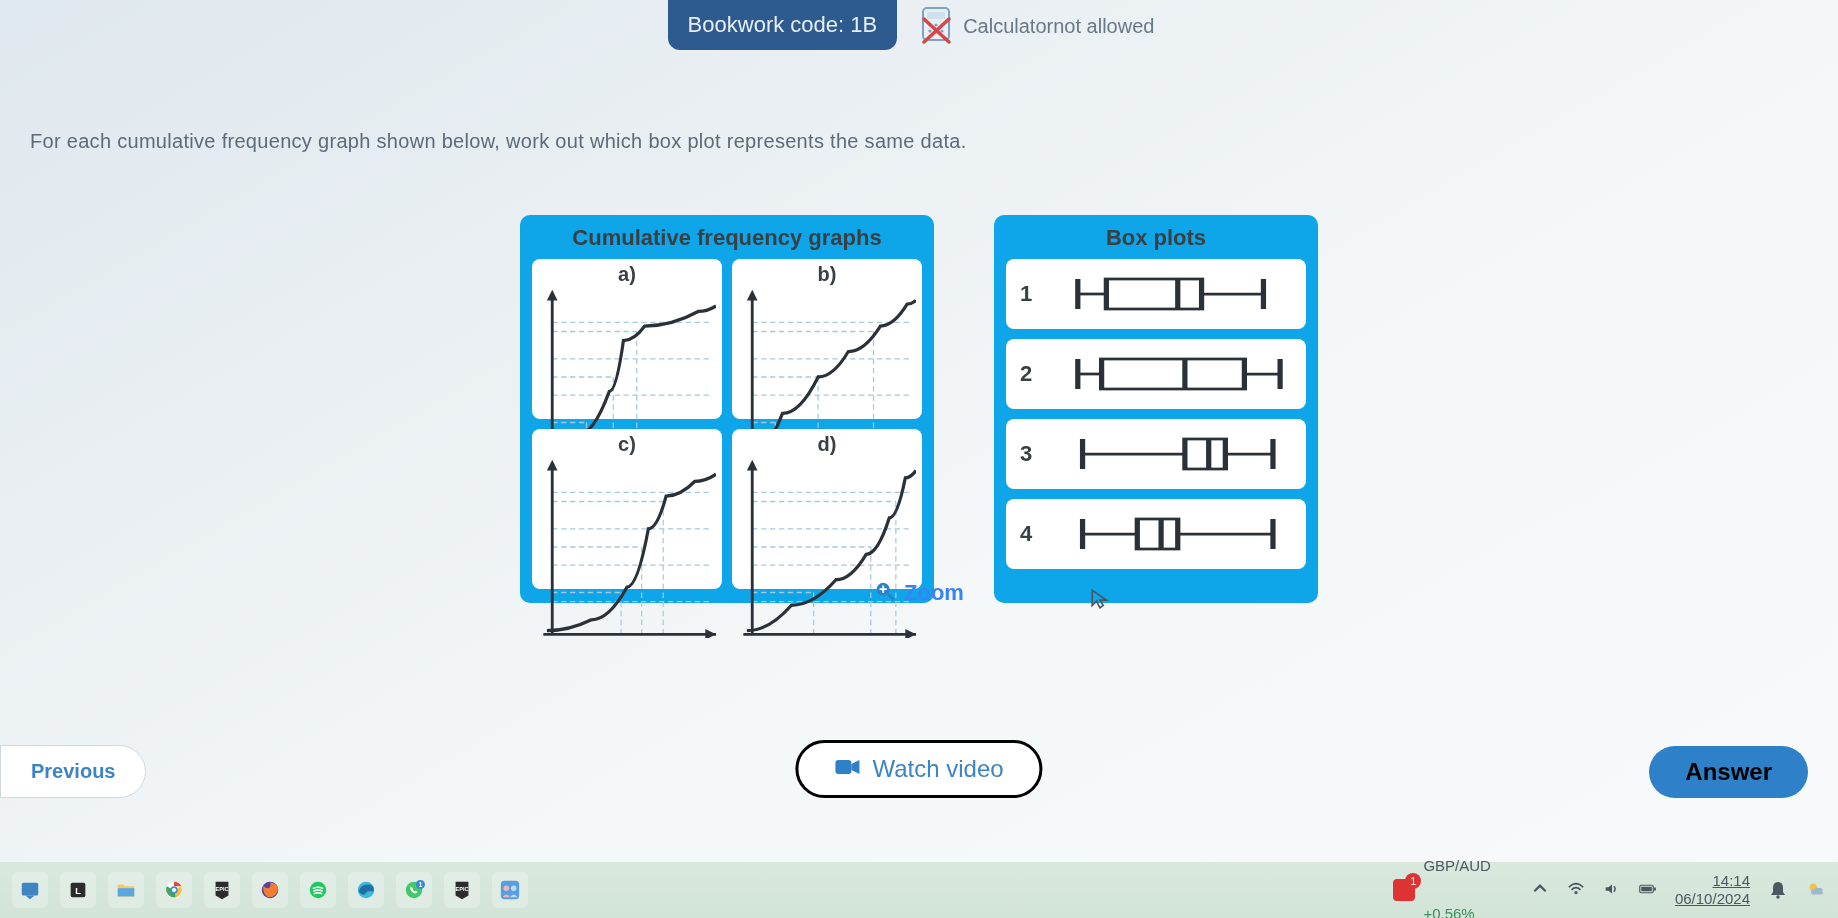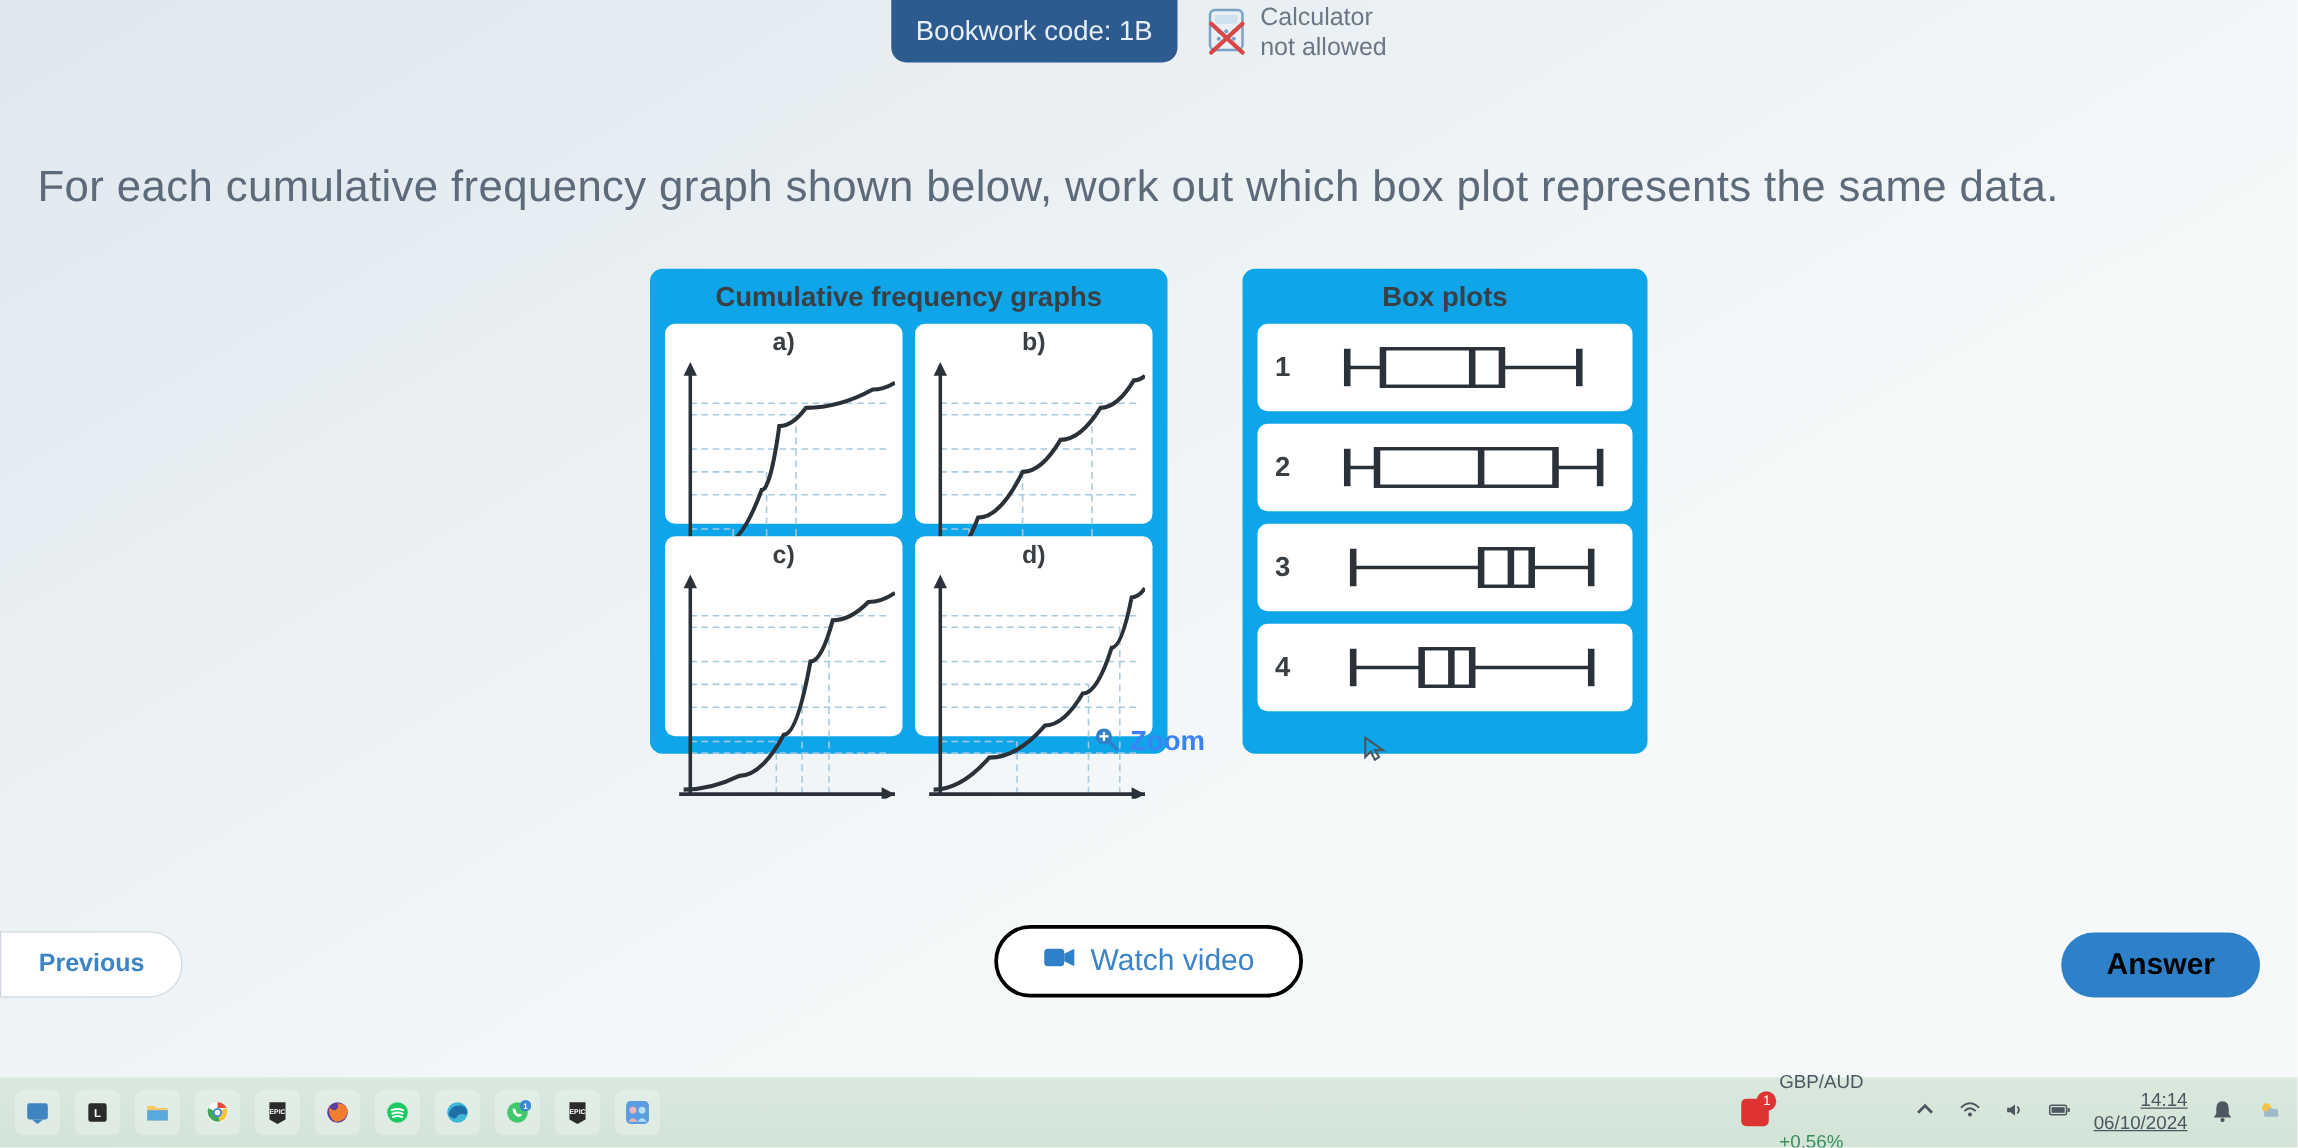--- a/index.html
+++ b/index.html
@@ -5,24 +5,24 @@
   * { box-sizing: border-box; margin: 0; padding: 0; }
   html, body { width: 100%; height: 100%; font-family: "Segoe UI", Arial, sans-serif; background: linear-gradient(150deg, #dfe8ee 0%, #e8eef2 25%, #f5f8f9 60%, #f7f9fa 100%); color: #3f4a55; overflow: hidden; }
   .page { width: 1838px; height: 918px; position: relative; }
 
   
   .header-row { position: absolute; top: 0; left: 0; right: 16px; display: flex; justify-content: center; gap: 22px; padding-top: 0; }
   .bw-badge { background: #2e5b8f; color: #e7eef6; font-size: 22px; font-weight: 500; padding: 12px 20px; border-radius: 0 0 12px 12px; }
   .calc-badge { display: flex; align-items: center; gap: 10px; font-size: 20px; color: #6a7787; padding-top: 2px; }
   .calc-icon { width: 34px; height: 40px; display: flex; align-items: center; justify-content: center; position: relative; }
   .calc-icon svg { width: 34px; height: 40px; }
-  .calc-text { display: flex; flex-direction: column; line-height: 1.2; }
-
-  
-  .question { position: absolute; top: 130px; left: 30px; right: 30px; font-size: 35px; color: #5d6a7a; letter-spacing: 0.3px; }
+  .calc-text { display: flex; flex-direction: row; line-height: 1.2; }
+
+  
+  .question { position: absolute; top: 130px; left: 30px; right: 30px; font-size: 20px; color: #5d6a7a; letter-spacing: 0.3px; }
 
   
   .panels { position: absolute; top: 215px; left: 0; right: 0; display: flex; justify-content: center; gap: 60px; }
   .panel { background: #0ea5e9; border-radius: 10px; padding: 10px 12px 14px; }
   .panel-title { text-align: center; font-size: 22px; font-weight: 700; color: #3a3f44; margin-bottom: 8px; }
   .cf-grid { display: grid; grid-template-columns: 1fr 1fr; gap: 10px; }
   .cf-card { background: #ffffff; border-radius: 8px; width: 190px; height: 160px; padding: 4px 6px; display: flex; flex-direction: column; }
   .cf-label { text-align: center; font-size: 20px; font-weight: 700; color: #3a3f44; }
   .cf-plot { flex: 1; }
   .cf-plot svg { width: 100%; height: 100%; }

